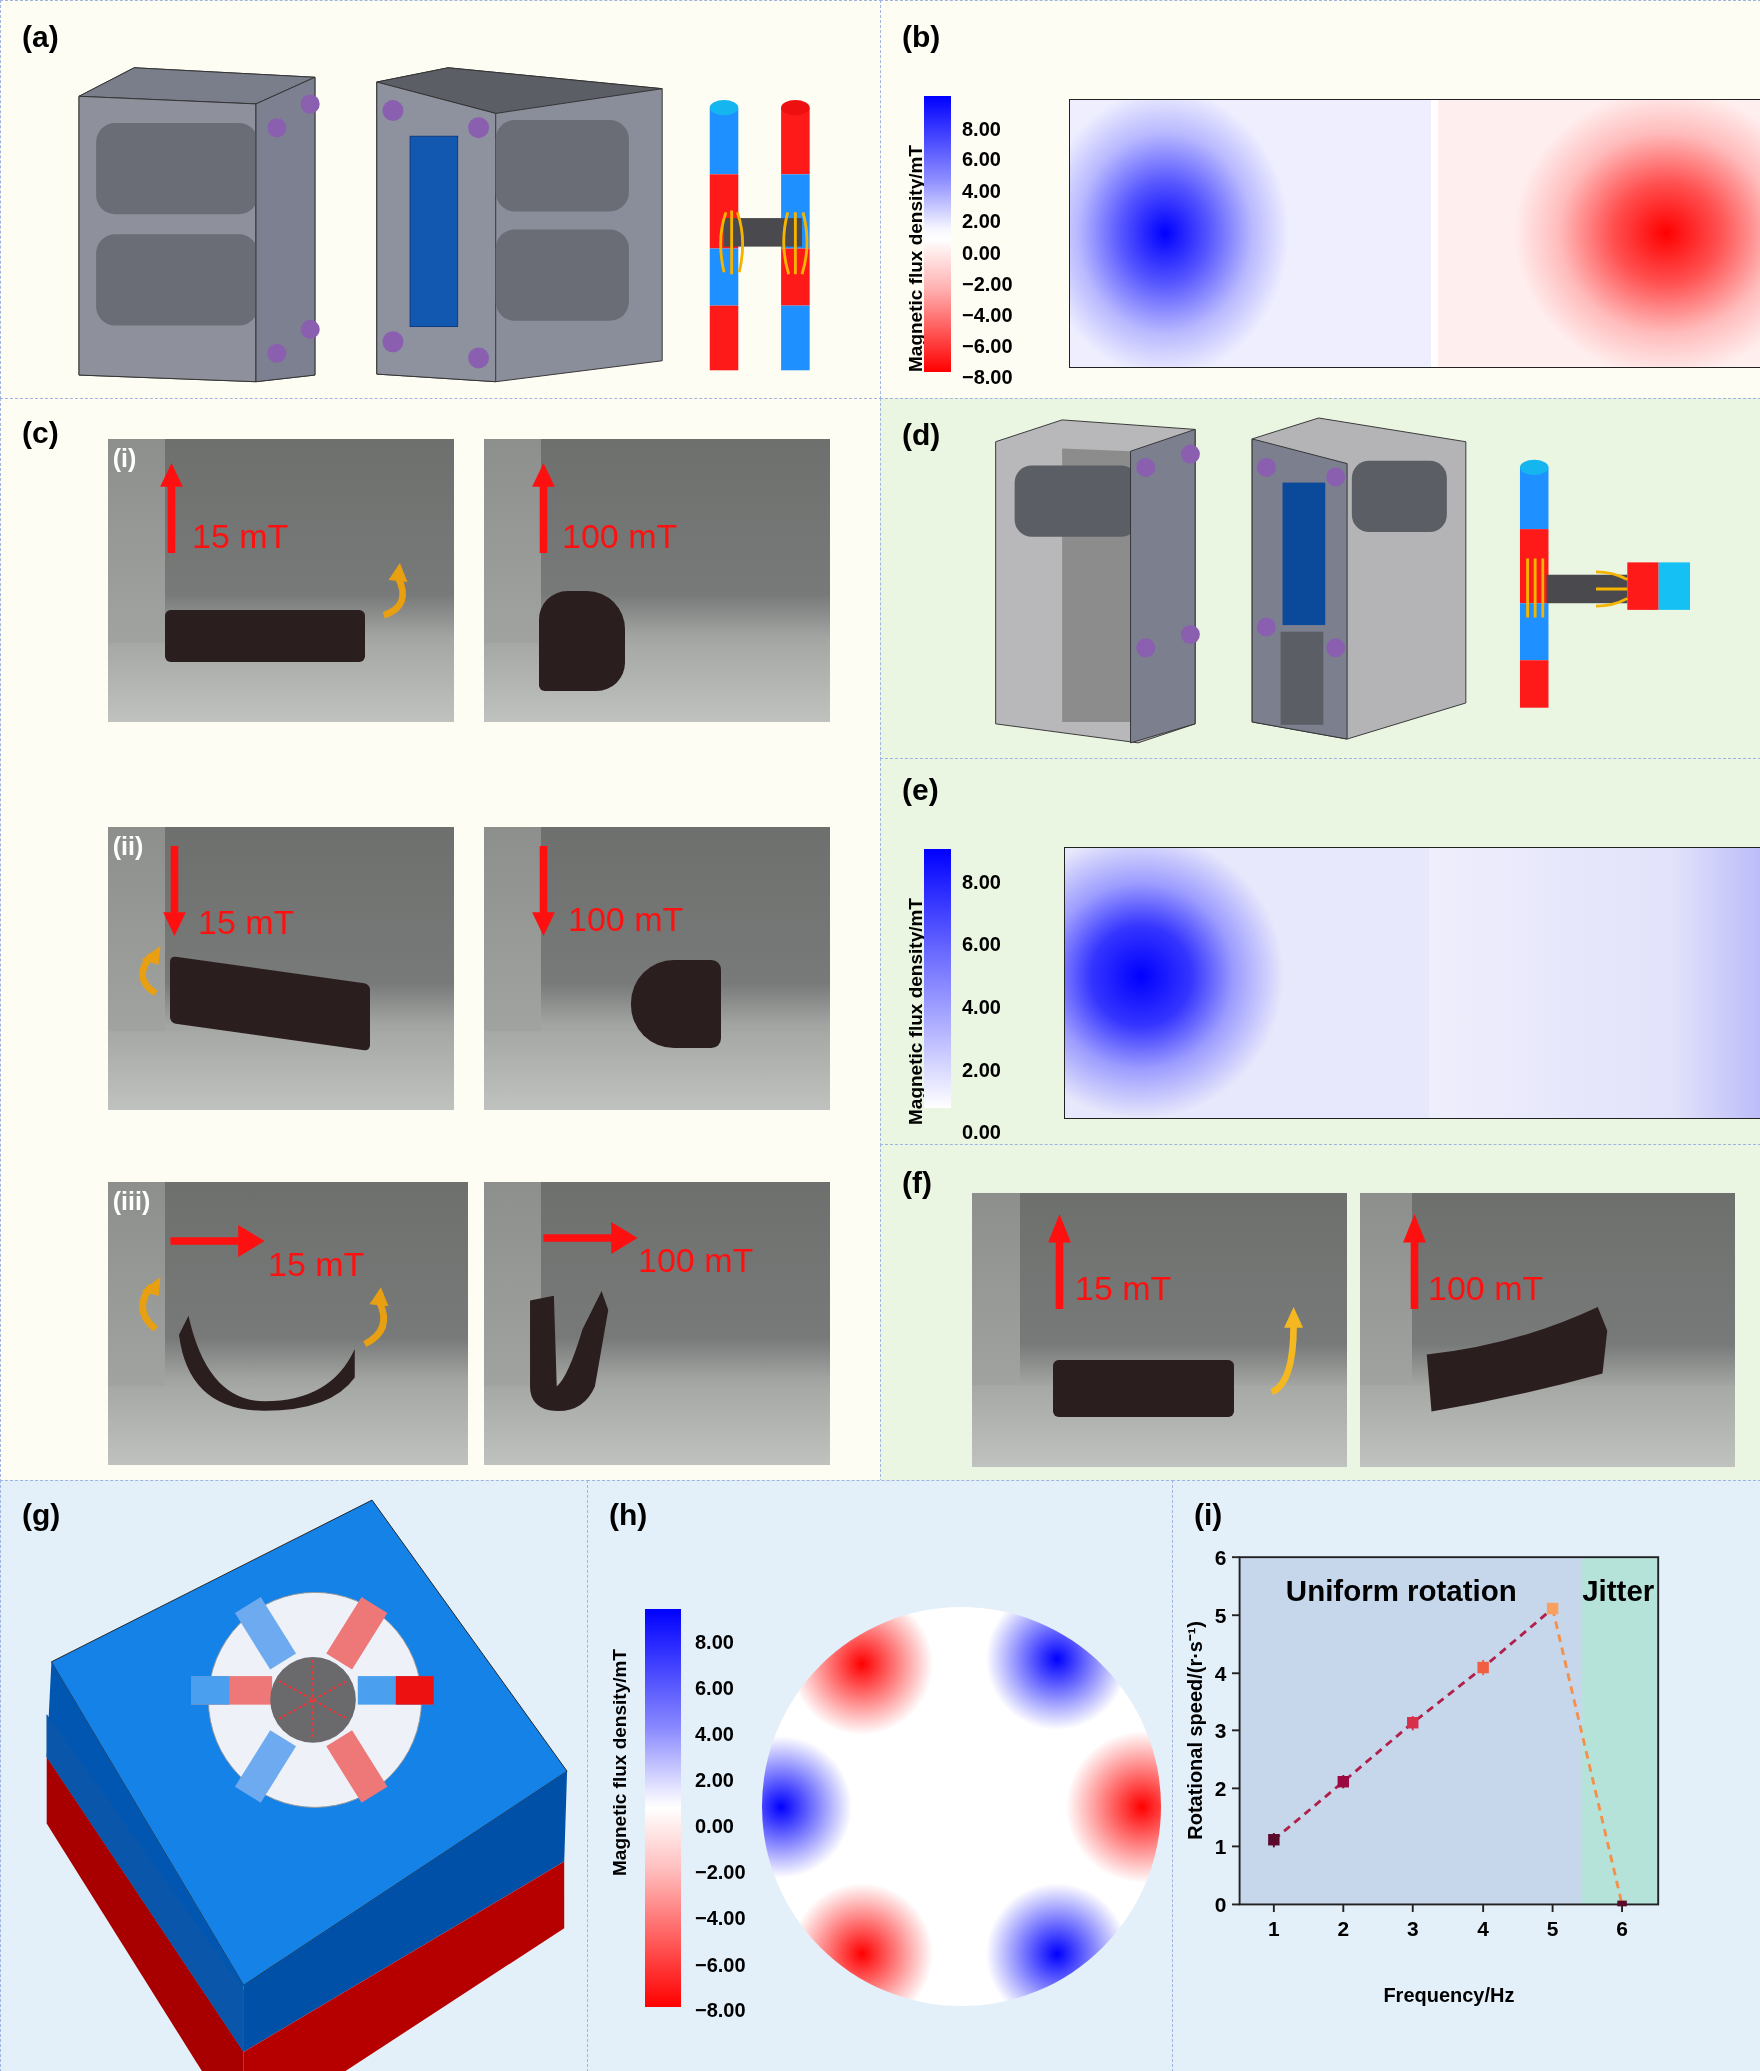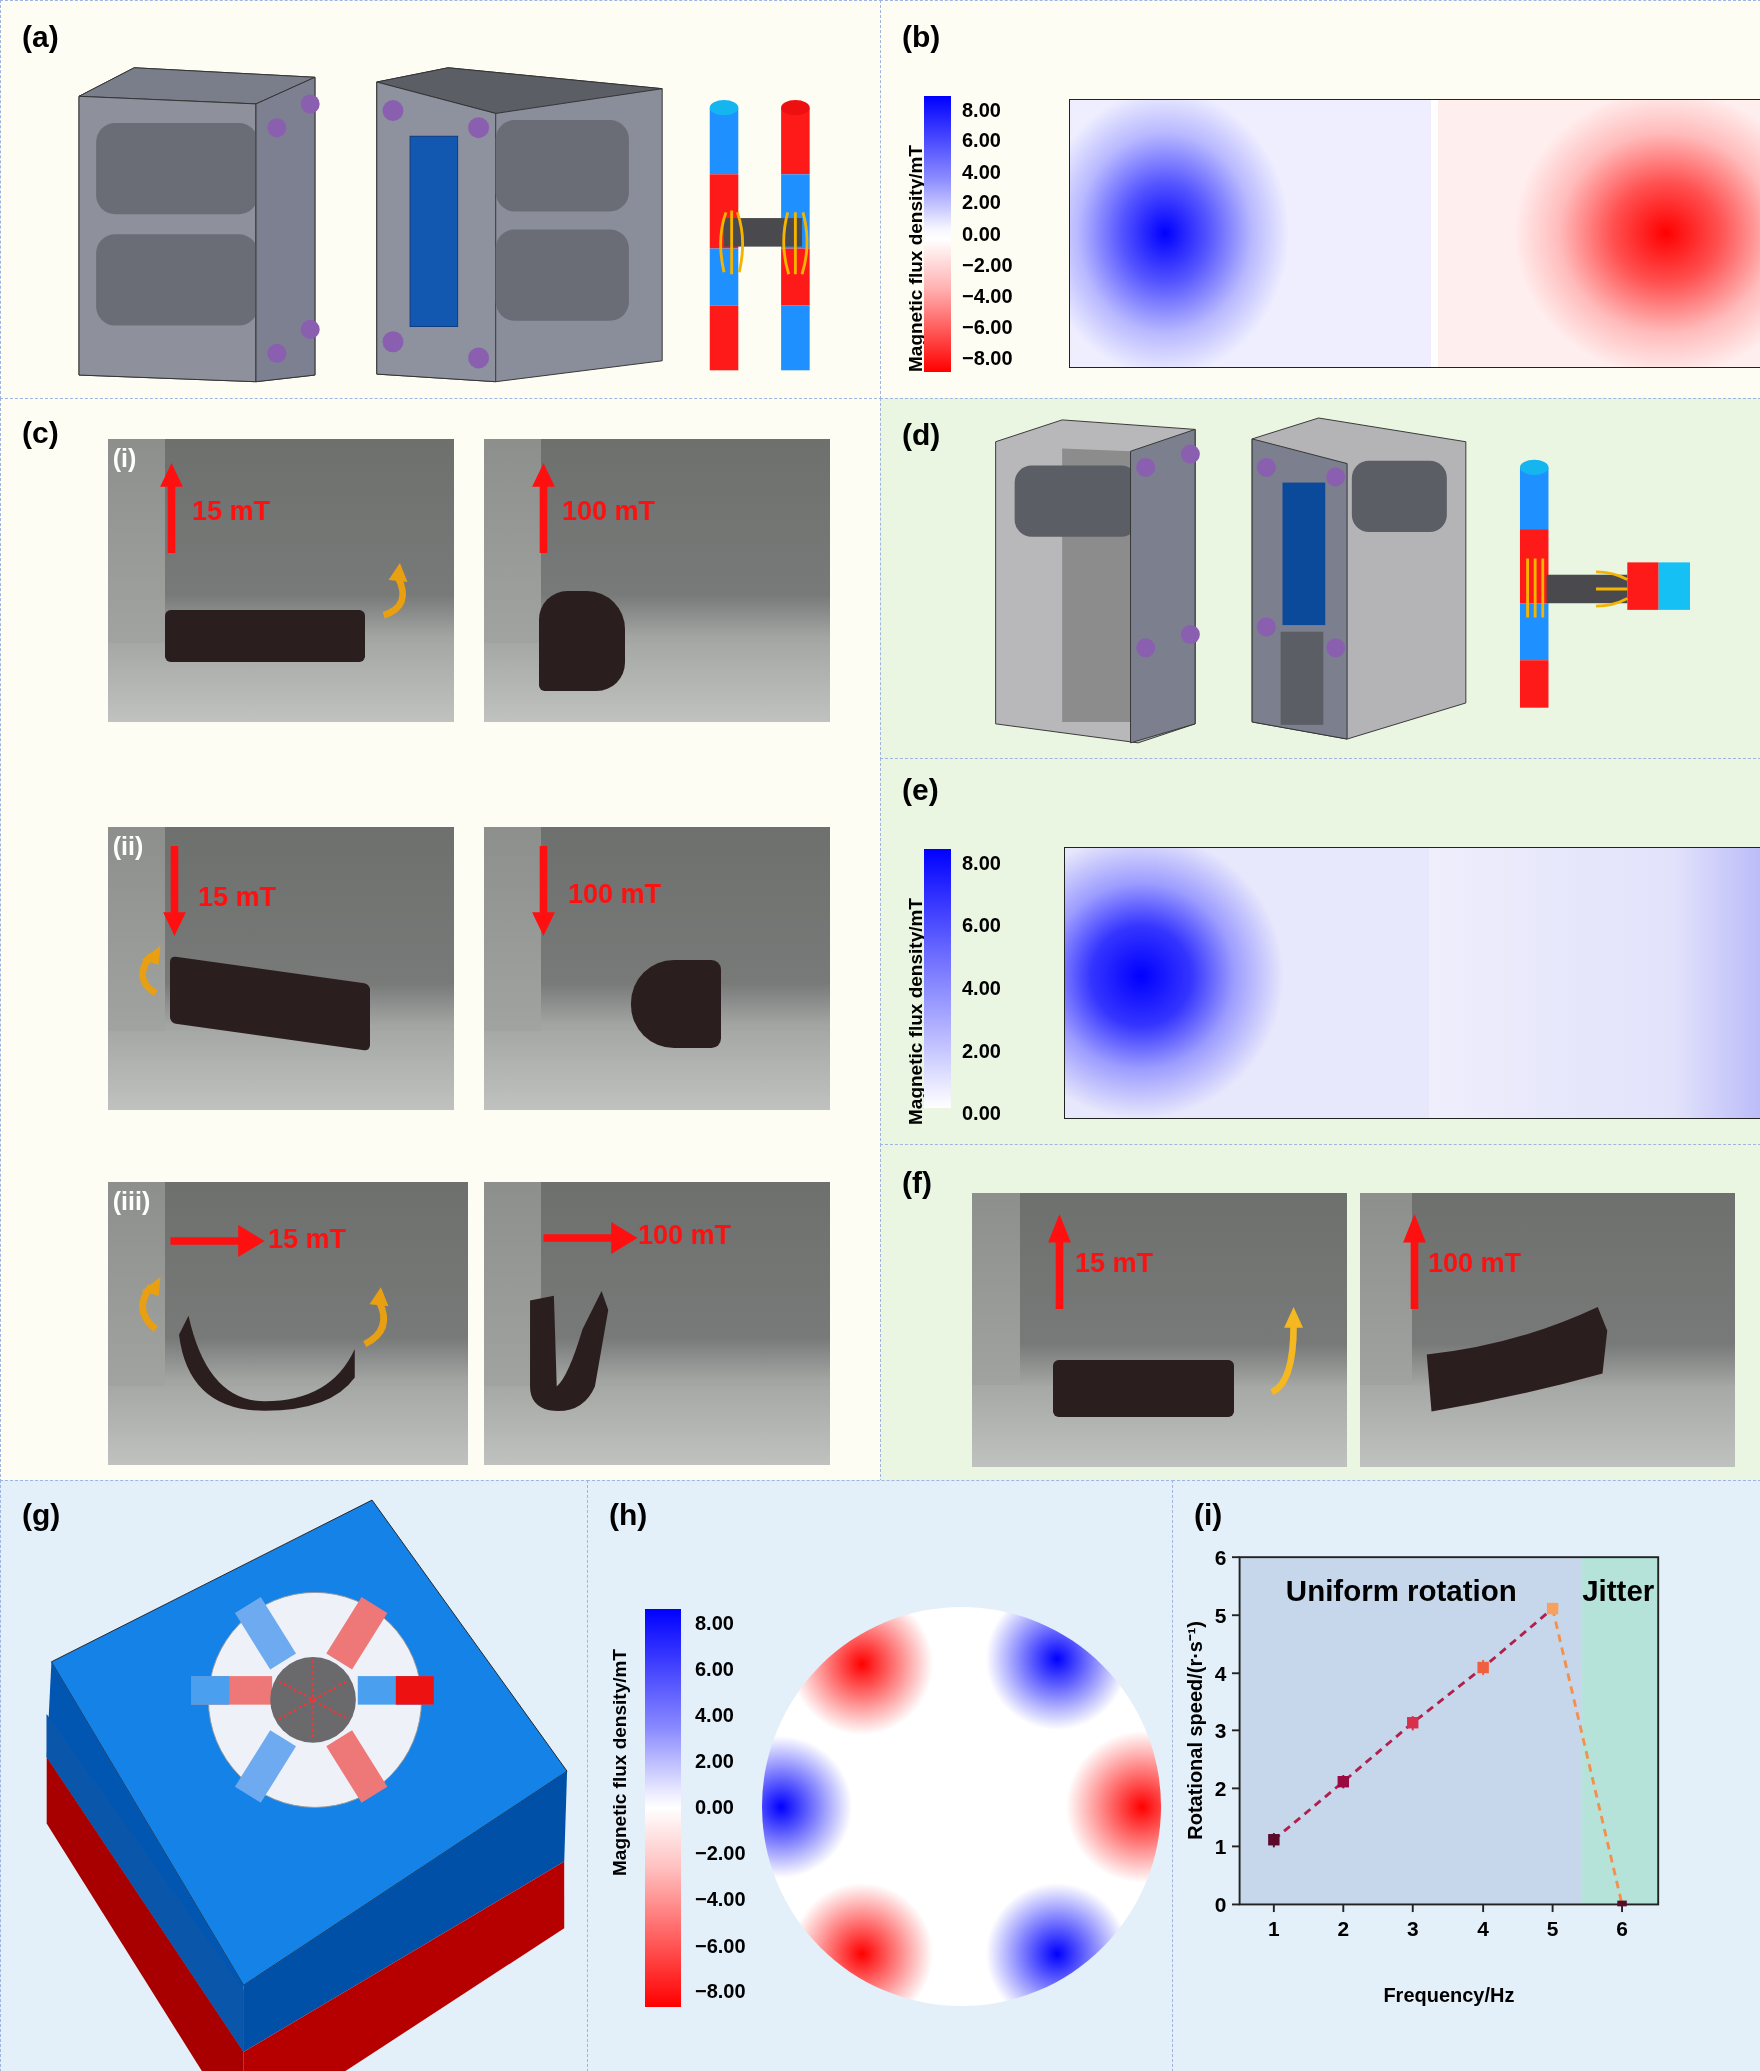--- a/index.html
+++ b/index.html
@@ -4,26 +4,26 @@
 <style>
   * { box-sizing: border-box; margin: 0; padding: 0; }
   body { width: 1761px; height: 2072px; background: #fdfdf3; font-family: "Liberation Sans", sans-serif; position: relative; overflow: hidden; }
   .panel { position: absolute; border: 1.9px dashed #9fb4e0; }
   .bg-cream { background: #fdfdf3; }
   .bg-green { background: #eaf6e2; }
   .bg-blue  { background: #e4f0f9; }
   .plabel { position: absolute; left: 21px; top: 19px; font-weight: bold; font-size: 30px; color: #000; }
   .abs { position: absolute; }
   .cbar-label { position: absolute; font-weight: bold; font-size: 19px; color: #000; transform: rotate(-90deg); transform-origin: left top; white-space: nowrap; }
-  .tick { position: absolute; font-weight: bold; font-size: 20px; color: #000; }
+  .tick { position: absolute; font-weight: bold; font-size: 20px; color: #000; margin-top: 19px; }
   .photo { position: absolute; background: linear-gradient(180deg,#6e706e 0%,#777a78 55%,#a3a5a3 70%,#b6b8b6 100%); overflow: hidden; }
   .photo .wall { position: absolute; left: 0; top: 0; width: 57px; height: 100%; background: linear-gradient(180deg,#8c8f8c,#a8aba8); }
   .photo .floor { position: absolute; left: 0; bottom: 0; width: 100%; height: 28%; background: linear-gradient(180deg,#a6a8a6,#c0c2c0); }
   .sub { position: absolute; color: #fff; font-weight: bold; font-size: 25px; }
-  .field { position: absolute; color: #ff1010; font-weight: bold; font-size: 27px; }
+  .field { position: absolute; color: #ff1010; font-weight: normal; font-size: 34px; margin-top: 21px; }
   .sample { position: absolute; background: #2b1e1e; border-radius: 5.7px; }
   svg text { font-family: "Liberation Sans", sans-serif; }
 </style>
 </head>
 <body>
 
 <div class="panel bg-cream" style="left:0;top:0;width:882px;height:399px;">
   <div class="plabel">(a)</div>
   <svg class="abs" style="left:0;top:0" width="880" height="398" viewBox="0 0 925 418">
 

